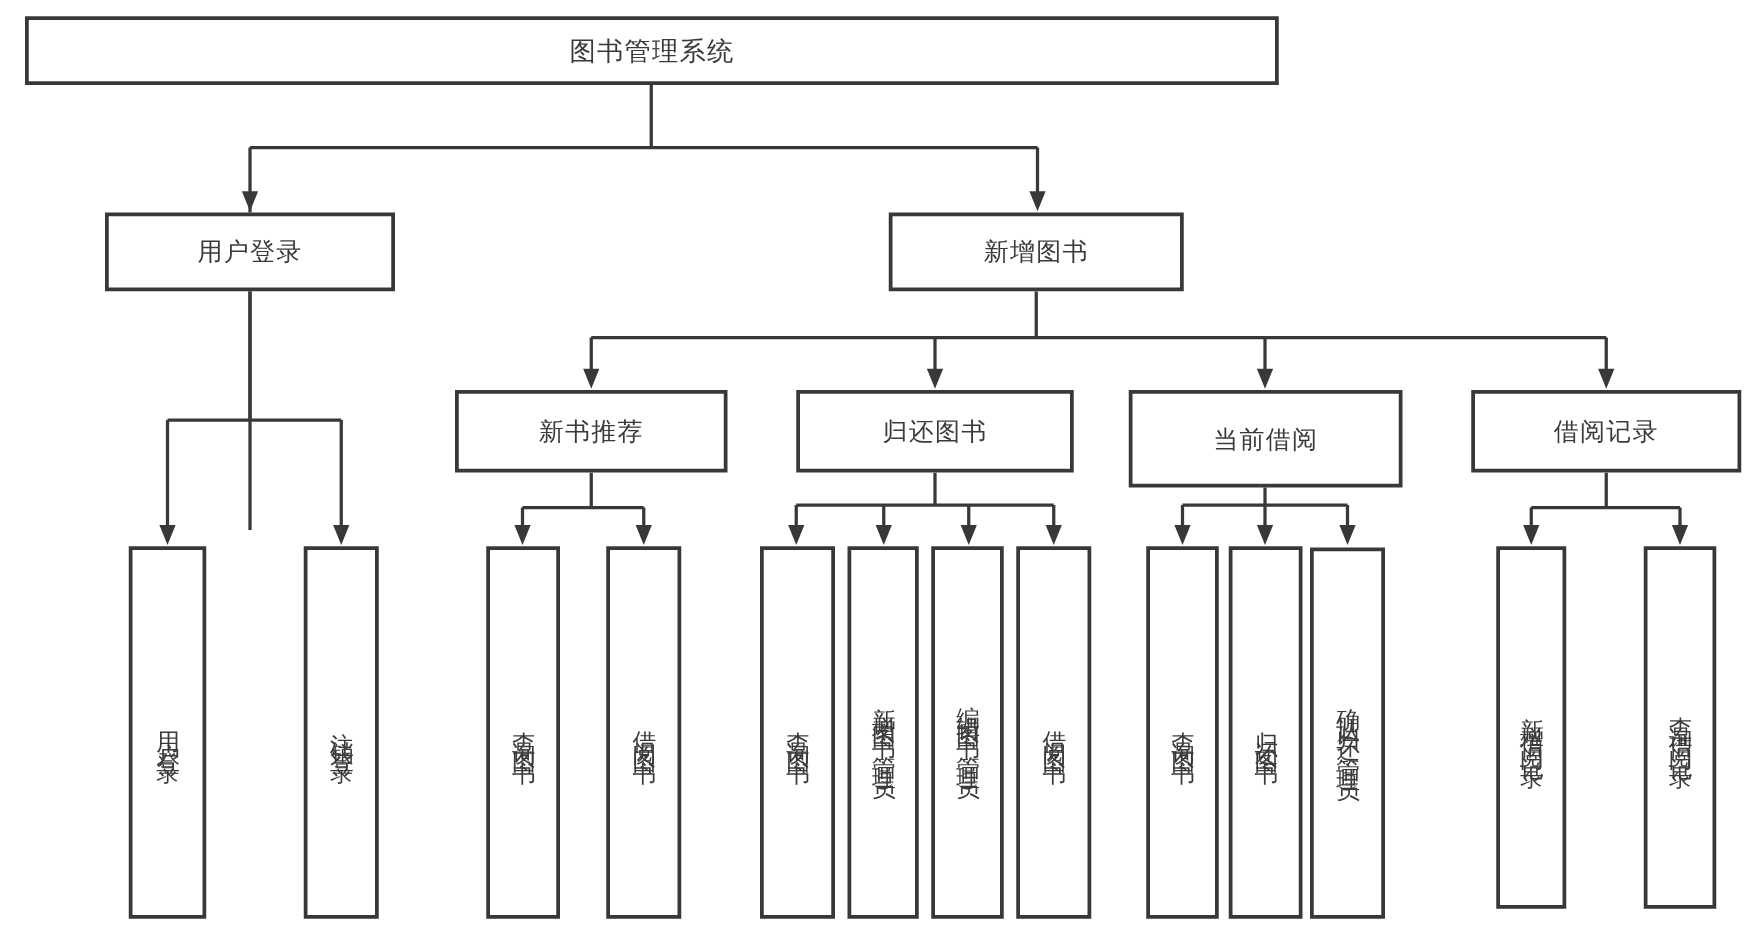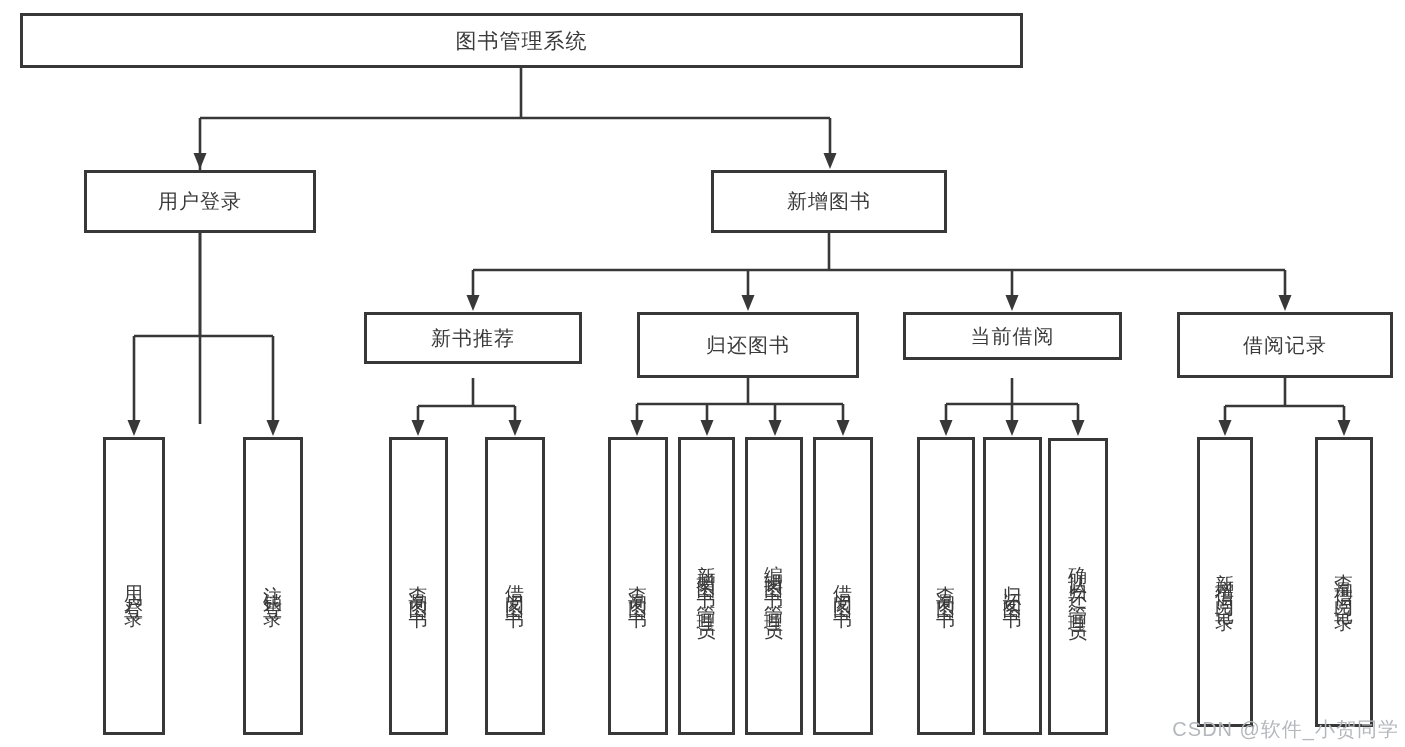--- a/index.html
+++ b/index.html
@@ -100,23 +100,23 @@
       <path d="M1285 378 V406 M1225 406 H1344 M1225 406 V424 M1344 406 V424" fill="none"></path>
       <path d="M1218.5 420 L1231.5 420 L1225 436 Z M1337.5 420 L1350.5 420 L1344 436 Z" stroke="none"></path>
     </g>
   </svg>
 
   <div class="box hlabel root" style="left:20px; top:13px; width:1003px; height:55px;">图书管理系统</div>
 
   <div class="box hlabel" style="left:84px; top:170px; width:232px; height:63px;">用户登录</div>
   <div class="box hlabel" style="left:711px; top:170px; width:236px; height:63px;">新增图书</div>
 
-  <div class="box hlabel" style="left:364px; top:312px; width:218px; height:52px;">新书推荐</div>
+  <div class="box hlabel" style="left:364px; top:312px; width:218px; height:66px;">新书推荐</div>
   <div class="box hlabel" style="left:637px; top:312px; width:222px; height:66px;">归还图书</div>
-  <div class="box hlabel" style="left:903px; top:312px; width:219px; height:48px;">当前借阅</div>
+  <div class="box hlabel" style="left:903px; top:312px; width:219px; height:78px;">当前借阅</div>
   <div class="box hlabel" style="left:1177px; top:312px; width:216px; height:66px;">借阅记录</div>
 
   <div class="box leaf" style="left:103px; top:437px; width:62px; height:298px;">
     <span>用户登录</span>
   </div>
   <div class="box leaf" style="left:243px; top:437px; width:60px; height:298px;">
     <span>注销登录</span>
   </div>
 
   <div class="box leaf" style="left:389px; top:437px; width:59px; height:298px;">
@@ -149,15 +149,14 @@
     <span>确认归还（管理员）</span>
   </div>
 
   <div class="box leaf" style="left:1197px; top:437px; width:56px; height:290px;">
     <span>新增借阅记录</span>
   </div>
   <div class="box leaf" style="left:1315px; top:437px; width:58px; height:290px;">
     <span>查询借阅记录</span>
   </div>
 
-  <div class="watermark">CSDN @软件_小贺同学</div>
 
 </div>
 
 </body></html>

